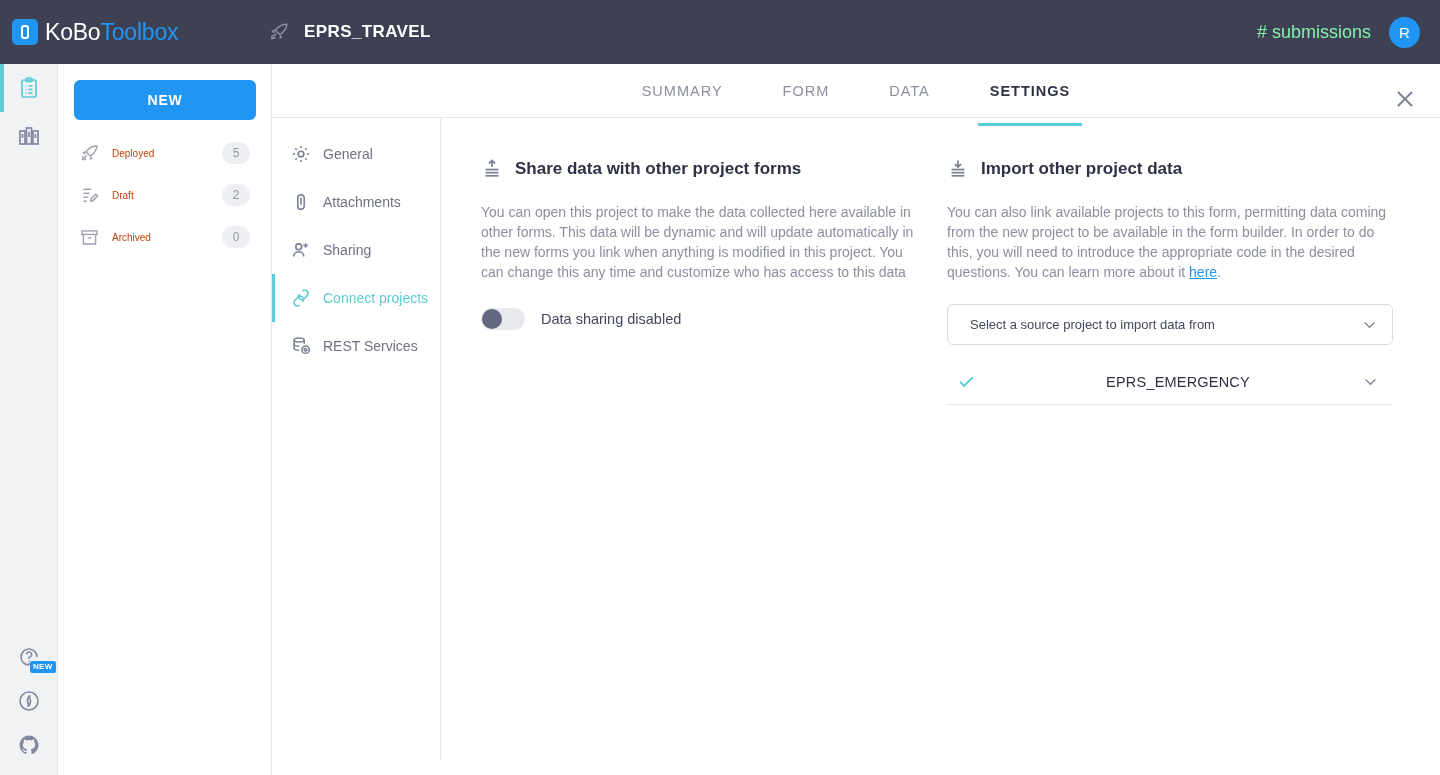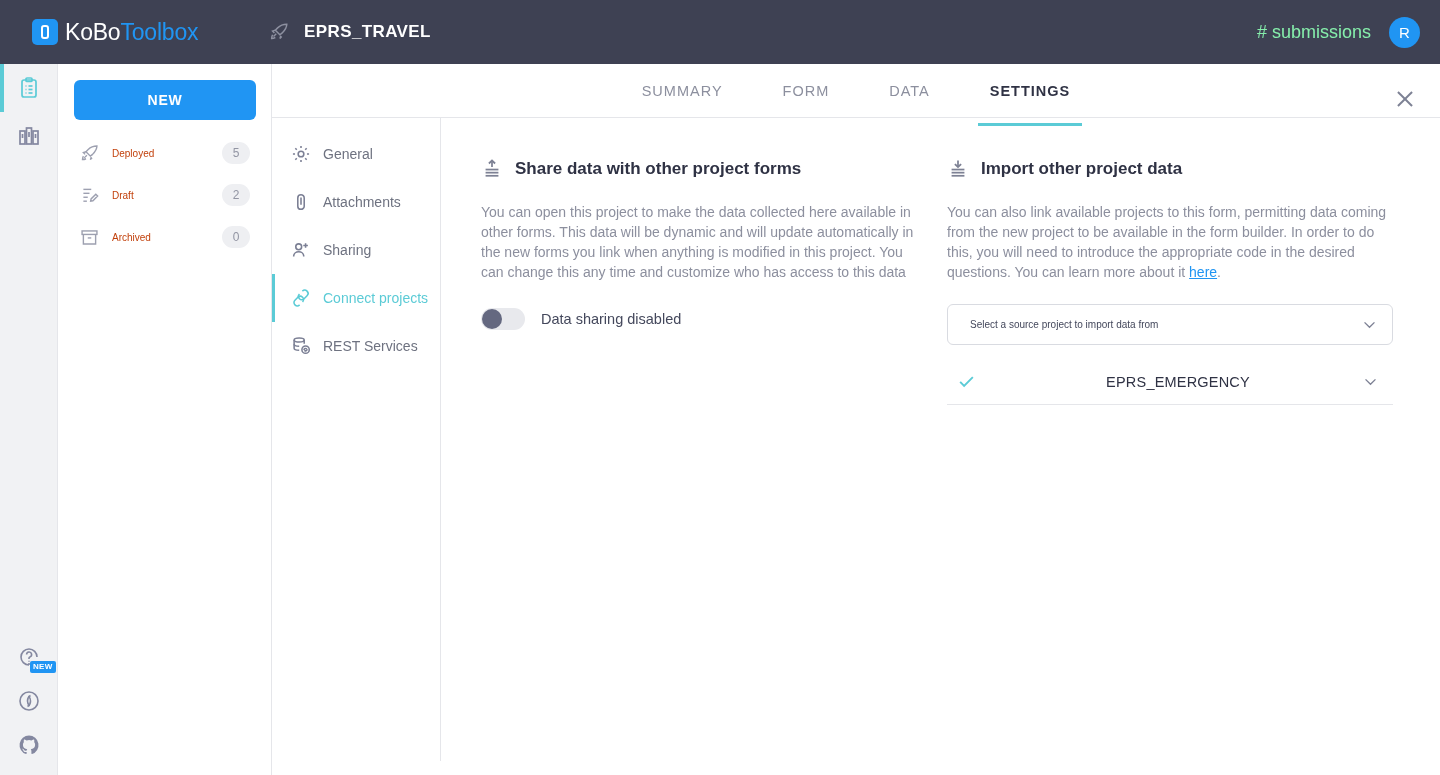--- a/index.html
+++ b/index.html
@@ -12,21 +12,21 @@
   body { position: relative; }
 
   
   .topbar {
     position: absolute; left: 0; top: 0;
     width: 1440px; height: 64px;
     background: #3E4153;
     display: flex; align-items: center;
   }
   .logo-wrap {
-    width: 212px; padding-left: 32px;
+    width: 212px; padding-left: 12px;
     display: flex; align-items: center; height: 64px;
   }
   .logo-mark {
     width: 26px; height: 26px; border-radius: 5px;
     background: #2095F3;
     display: flex; align-items: center; justify-content: center;
     margin-right: 7px; flex: none;
   }
   .logo-mark span {
     display: block; width: 8px; height: 14px;
@@ -176,21 +176,21 @@
     width: 20px; height: 20px; border-radius: 50%; background: #646880;
   }
   .toggle-label { font-size: 14.5px; color: #44485C; margin-left: 16px; }
 
   .select {
     margin-top: 22px; width: 446px; height: 41px;
     border: 1px solid #D9DBE1; border-radius: 6px;
     display: flex; align-items: center; padding: 0 14px 0 22px;
     cursor: pointer; background: #fff;
   }
-  .select-text { font-size: 10px; color: #44485C; flex: 1; }
+  .select-text { font-size: 13px; color: #44485C; flex: 1; }
   .chev { width: 17px; height: 17px; color: #7D8194; flex: none; }
 
   .src-row {
     margin-top: 14px; width: 446px; height: 46px;
     display: flex; align-items: center; padding: 0 14px 0 10px;
     border-bottom: 1px solid #E5E6EA; cursor: pointer; text-align: center;
   }
   .check { width: 19px; height: 19px; color: #5BCBD6; margin-right: 18px; flex: none; }
   .src-name { font-size: 14.5px; color: #2F3244; flex: 1; letter-spacing: .2px; }
 </style>

